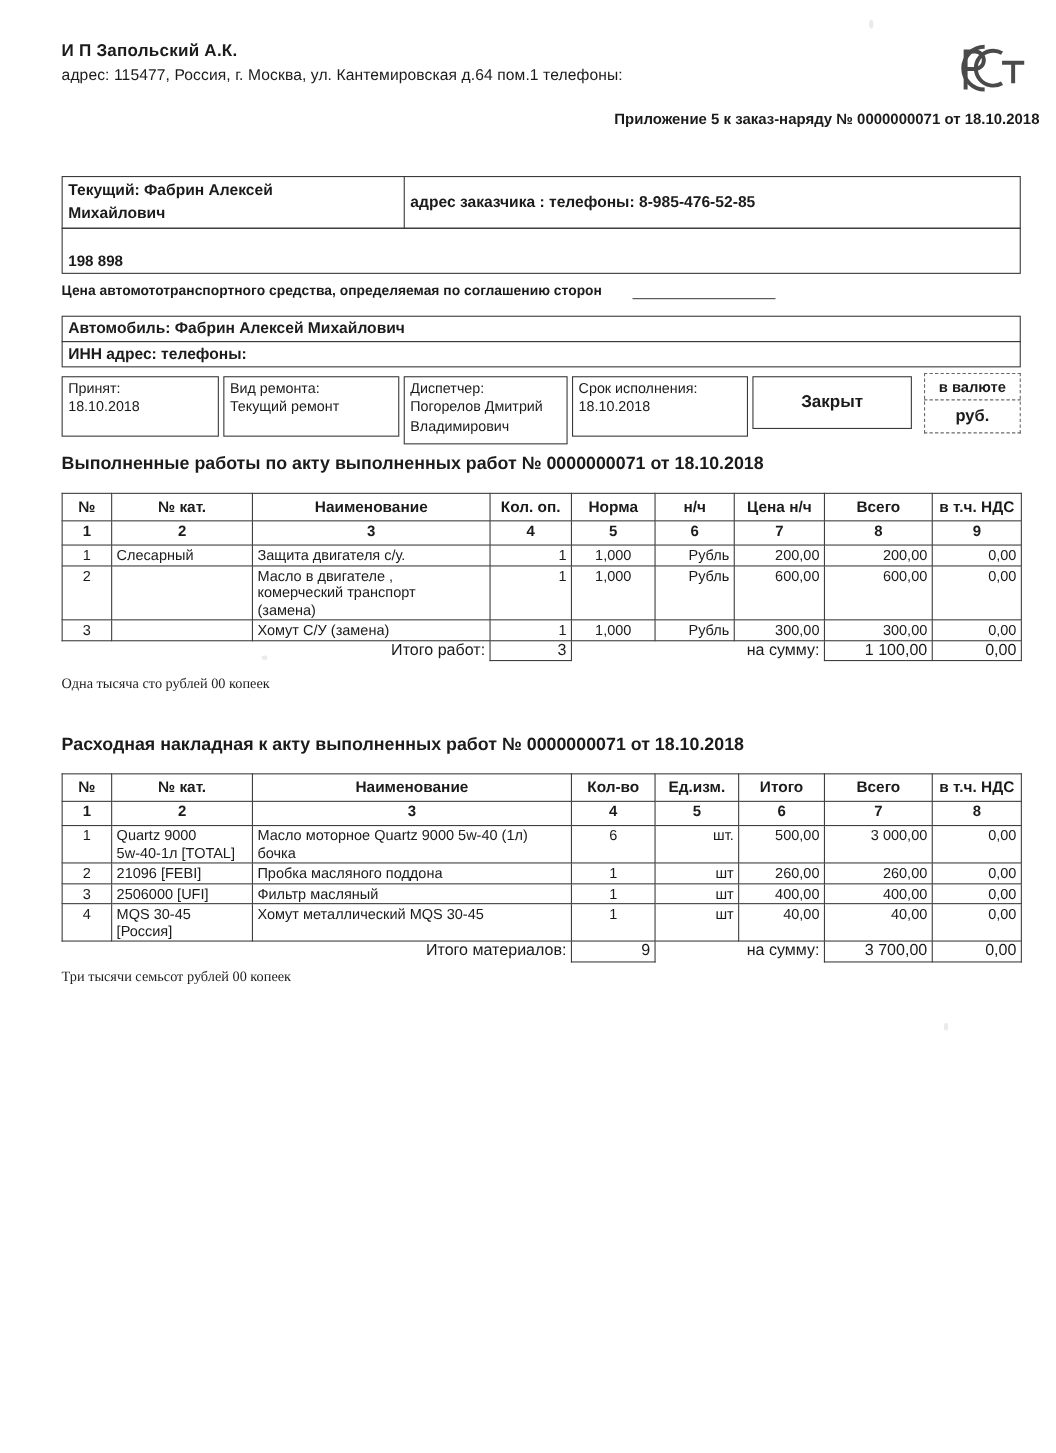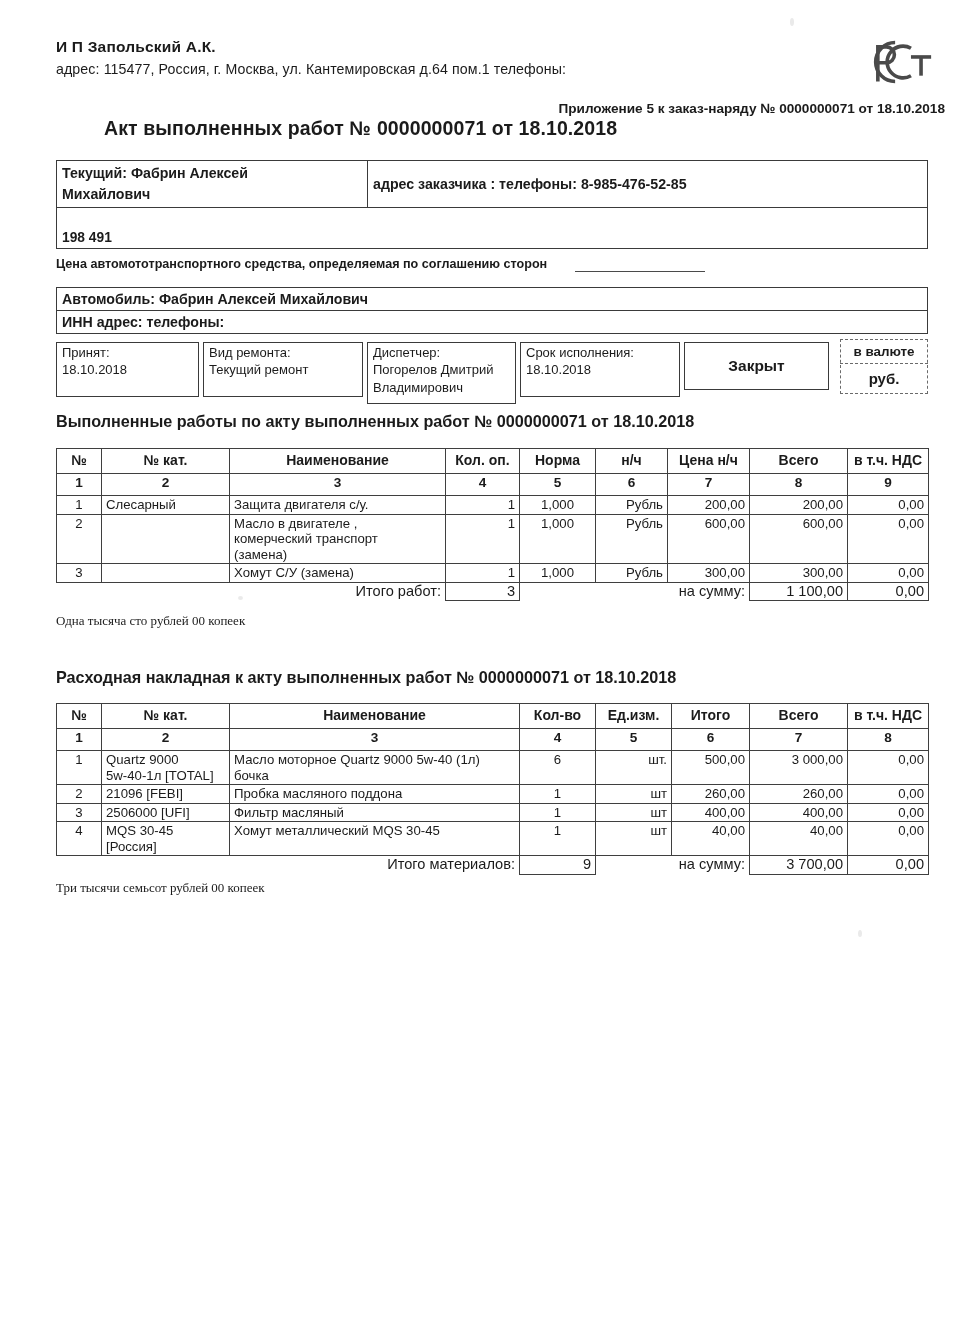--- a/index.html
+++ b/index.html
@@ -117,30 +117,29 @@
         <path d="M22 60 L22 12 L34 12 A11 11 0 0 1 34 34 L22 34"></path>
       </g>
       <g fill="none" stroke="#4a4a4a" stroke-width="5">
         <path d="M68 26 L96 26"></path>
         <path d="M82 26 L82 52"></path>
       </g>
     </svg>
   </div>
 
   <div class="prilozhenie">Приложение 5 к заказ-наряду № 0000000071 от 18.10.2018</div>
-  <div class="doc-title">Акт выполненных работ № 0000000071 от 18.10.2018</div>
 
   <div class="bx cust-box"></div>
   <div class="cust-div"></div>
   <div class="txt" style="left:62px;top:165px;">Текущий: Фабрин Алексей</div>
   <div class="txt" style="left:62px;top:186px;">Михайлович</div>
   <div class="txt" style="left:373px;top:176px;">адрес заказчика :   телефоны: 8-985-476-52-85</div>
 
   <div class="bx auto-box"></div>
-  <div class="txt" style="left:62px;top:230px;font-size:13.8px;">198 491</div>
+  <div class="txt" style="left:62px;top:230px;font-size:13.8px;">198 898</div>
 
   <div class="price-line">Цена автомототранспортного средства, определяемая по соглашению сторон</div>
   <div class="price-rule"></div>
 
   <div class="bx payer-box"></div>
   <div class="txt" style="left:62px;top:291px;">Автомобиль:  Фабрин Алексей Михайлович</div>
   <div class="bx inn-box"></div>
   <div class="txt" style="left:62px;top:314px;">ИНН   адрес:   телефоны:</div>
 
   <div class="bx info-1"></div>

